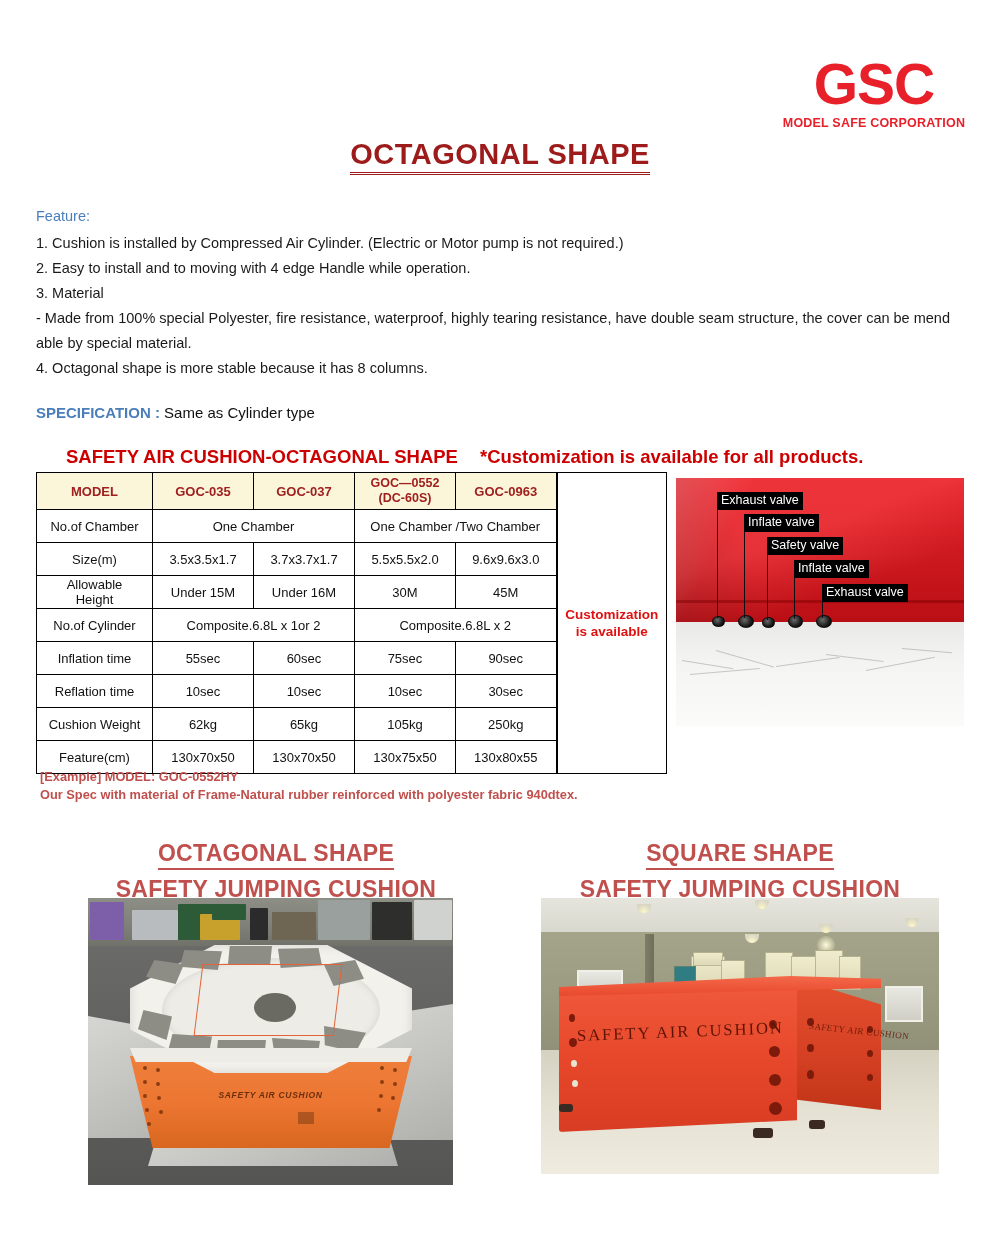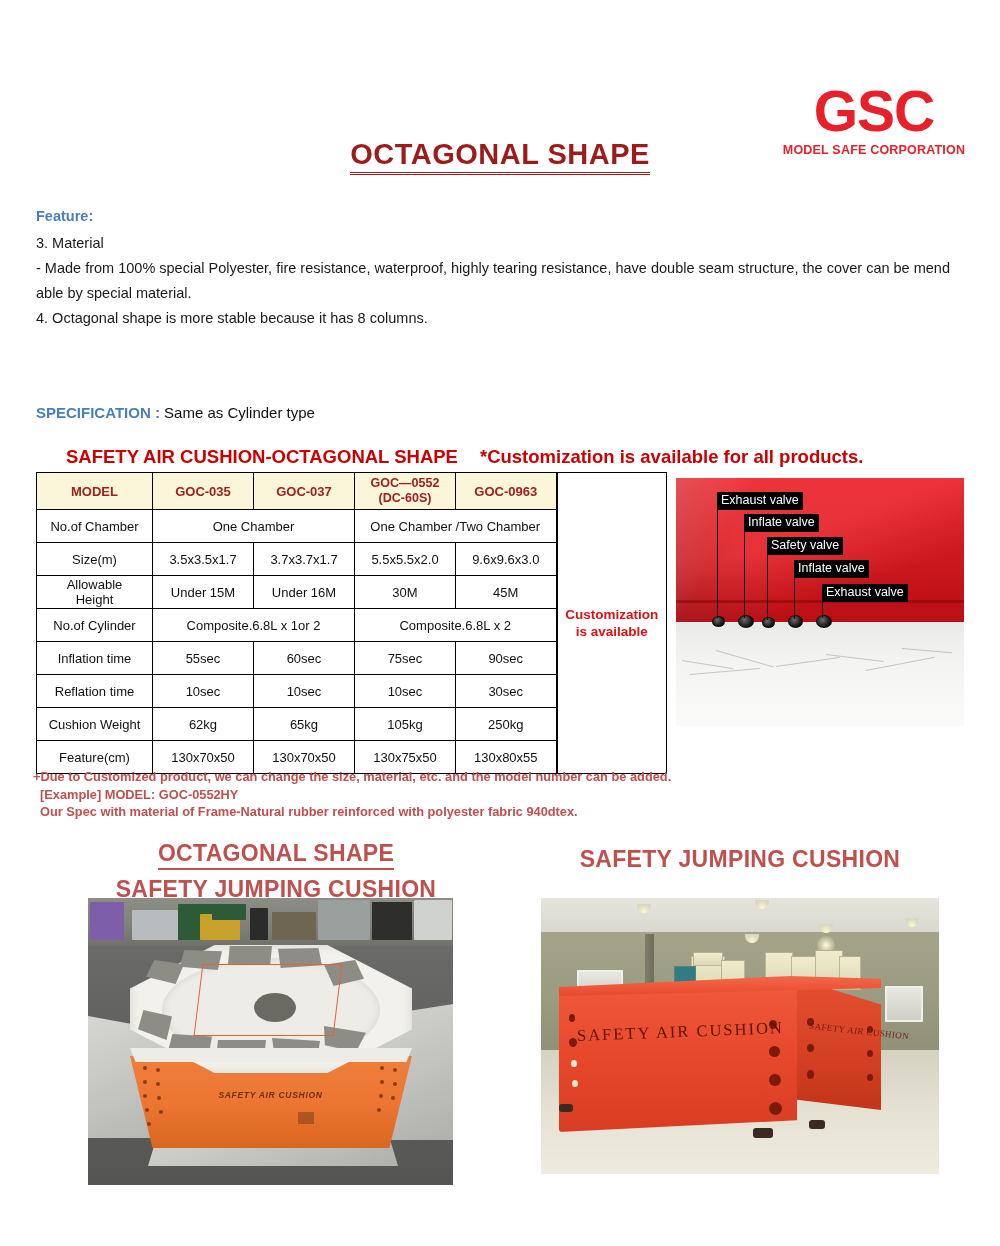--- a/index.html
+++ b/index.html
@@ -16,21 +16,20 @@
     overflow: hidden;
   }
 
   
   #logo {
     position: absolute;
     top: 55px;
     right: 26px;
     width: 200px;
     text-align: center;
-    margin-top: 27px;
   }
   #logo .gsc {
     font-family: "Liberation Sans", sans-serif;
     font-weight: bold;
     font-size: 57px;
     line-height: 58px;
     letter-spacing: -1px;
     color: #E8202A;
   }
   #logo .gsc-sub {
@@ -62,21 +61,21 @@
 
   
   #feature-block {
     position: absolute;
     top: 208px;
     left: 36px;
     width: 930px;
   }
   .feature-heading {
     font-size: 14.5px;
-    font-weight: bold;
+    font-weight: normal;
     color: #4A7EBB;
     margin-bottom: 7px;
   }
   .feature-line {
     font-size: 14.5px;
     color: #1a1a1a;
     line-height: 25px;
     white-space: pre-wrap;
   }
 
@@ -454,20 +453,22 @@
   <div class="gsc">GSC</div>
   <div class="gsc-sub">MODEL SAFE CORPORATION</div>
 </div>
 
 <div id="main-title">
   <span class="dbl">OCTAGONAL SHAPE</span>
 </div>
 
 <div id="feature-block">
   <div class="feature-heading">Feature:</div>
+  <div class="feature-line">1. Cushion is installed by Compressed Air Cylinder. (Electric or Motor pump is not required.)</div>
+  <div class="feature-line">2. Easy to install and to moving with 4 edge Handle while operation.</div>
   <div class="feature-line">3. Material</div>
   <div class="feature-line">- Made from 100% special Polyester, fire resistance, waterproof, highly tearing resistance, have double seam structure, the cover can be mend able by special material.</div>
   <div class="feature-line">4. Octagonal shape is more stable because it has 8 columns.</div>
 </div>
 
 <div id="spec-line">
   <span class="spec-label">SPECIFICATION :</span>
   <span class="spec-value">Same as Cylinder type</span>
 </div>
 
@@ -593,33 +594,35 @@
   <div class="lead" style="left:146px; top:120px; height:20px;"></div>
 
   <div class="vlabel" style="left:41px;  top:14px;">Exhaust valve</div>
   <div class="vlabel" style="left:68px;  top:36px;">Inflate valve</div>
   <div class="vlabel" style="left:91px;  top:59px;">Safety valve</div>
   <div class="vlabel" style="left:118px; top:82px;">Inflate valve</div>
   <div class="vlabel" style="left:146px; top:106px;">Exhaust valve</div>
 </div>
 
 <div id="footnote">
-  <div class="ln1">+Due to Customized product, we can change the size, material, etc. and the model number can be added.</div>
   <div class="ln2">[Example] MODEL: GOC-0552HY</div>
   <div class="ln3">Our Spec with material of Frame-Natural rubber reinforced with polyester fabric 940dtex.</div>
 </div>
 
 <div id="sec-left" class="bottom-sec">
   <div class="sec-title1">
     <span>OCTAGONAL SHAPE</span>
   </div>
   <div class="sec-title2">SAFETY JUMPING CUSHION</div>
 </div>
 
 <div id="sec-right" class="bottom-sec">
+  <div class="sec-title1">
+    <span>SQUARE SHAPE</span>
+  </div>
   <div class="sec-title2">SAFETY JUMPING CUSHION</div>
 </div>
 
 <div id="oct-photo">
   <div class="yard-bg"></div>
 
   <div class="crate" style="left:2px;  top:4px;  width:34px; height:38px; background:#7c5fa8;"></div>
   <div class="crate" style="left:44px; top:12px; width:46px; height:30px; background:#b8bcbe;"></div>
   <div class="crate" style="left:90px; top:6px;  width:36px; height:36px; background:#2d5b38;"></div>
   <div class="crate" style="left:112px;top:16px; width:40px; height:26px; background:#c8a12c;"></div>

